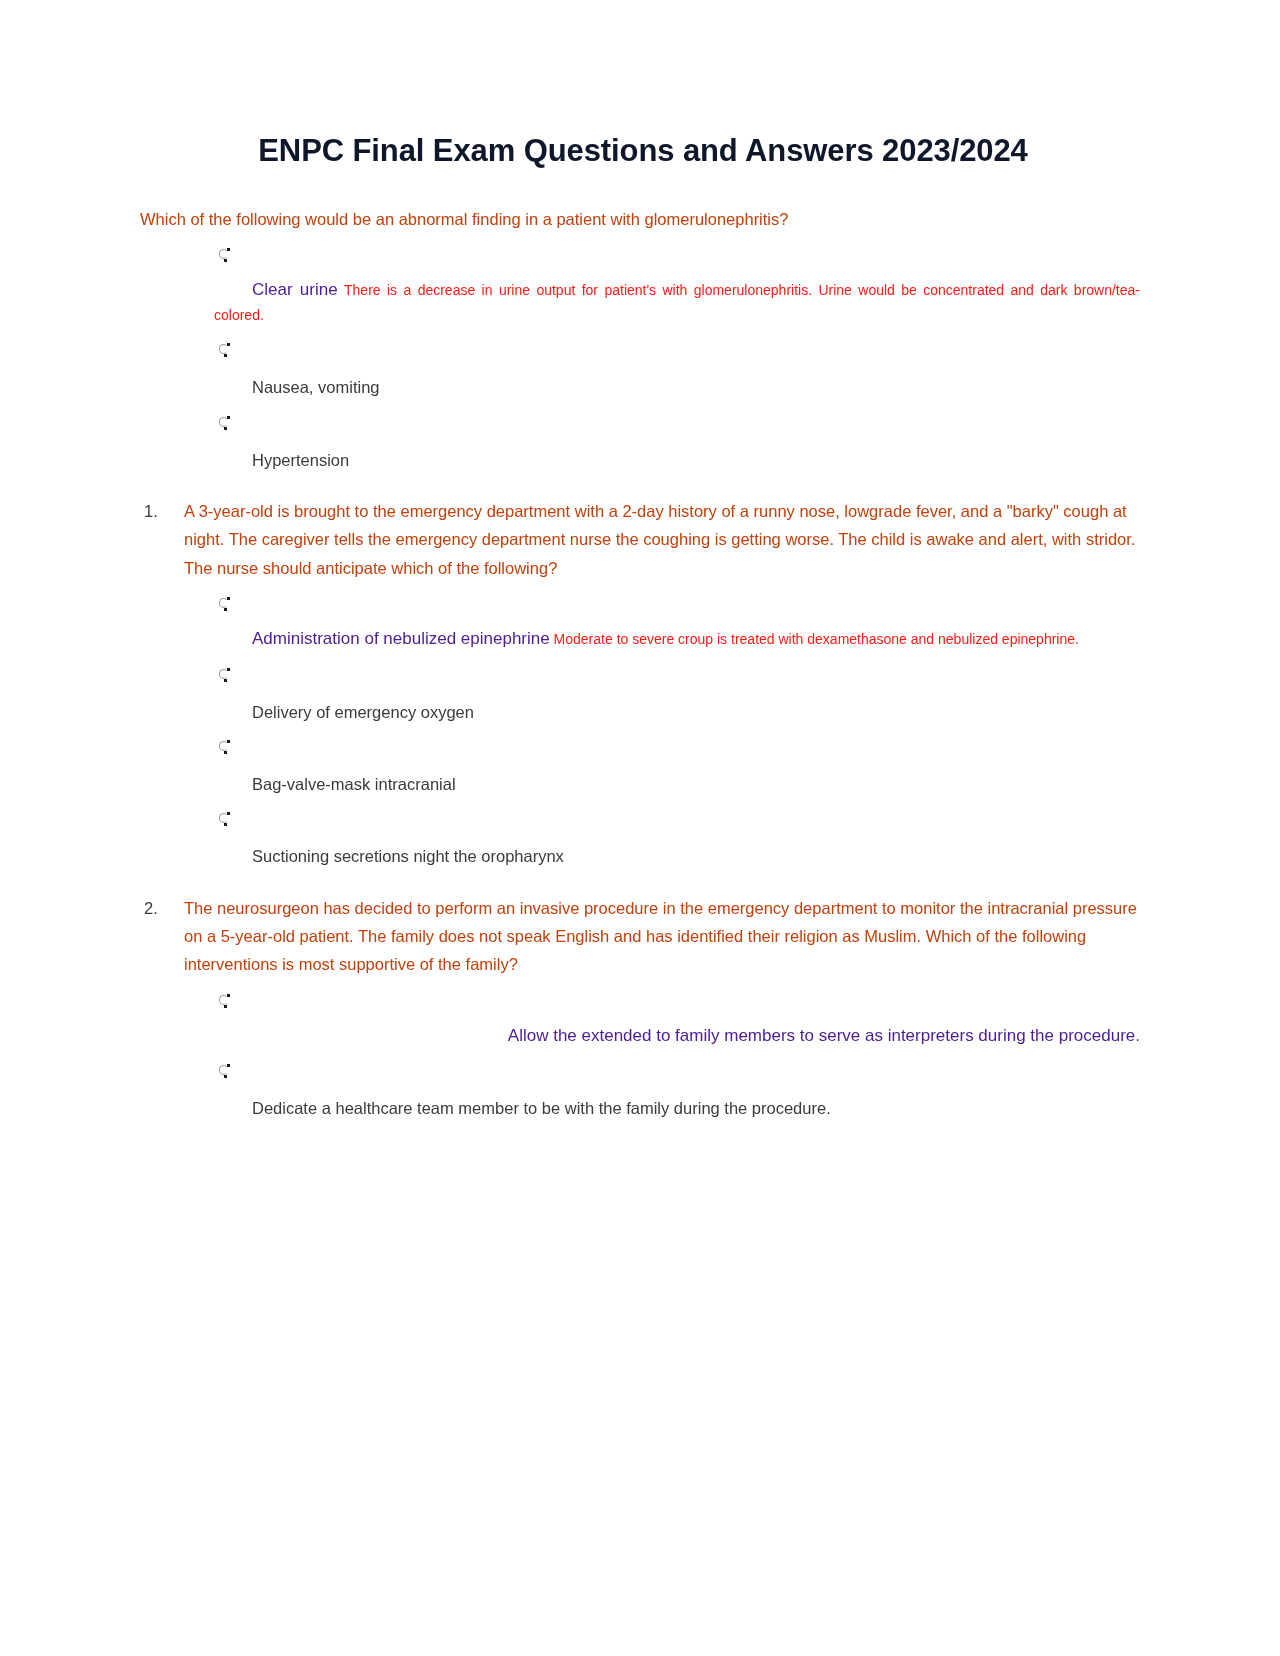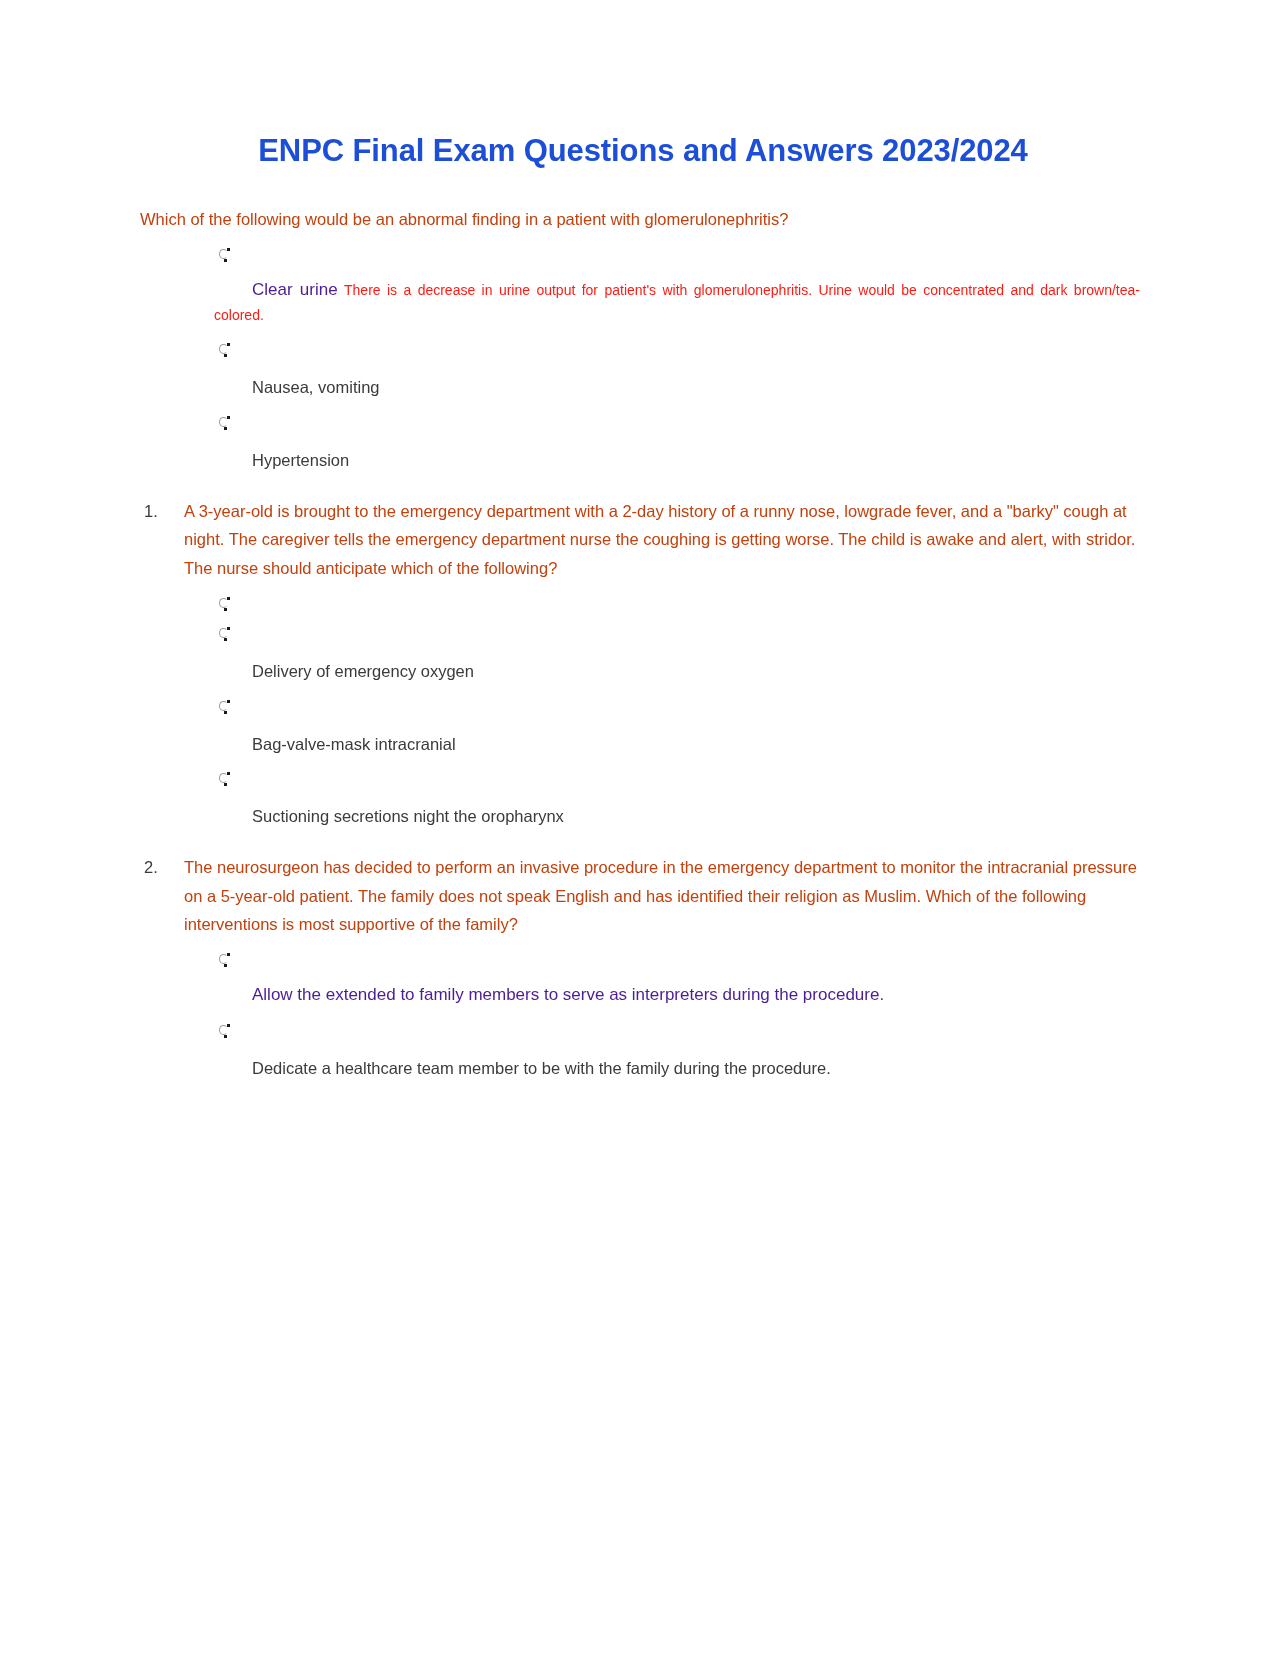--- a/index.html
+++ b/index.html
@@ -26,21 +26,21 @@
     position: absolute;
     left: 140px;
     top: 132px;
     width: 1000px;
   }
 
   .doc-title {
     font-family: "Liberation Sans", "DejaVu Sans", sans-serif;
     font-size: 31px;
     font-weight: bold;
-    color: #1d4ed8;
+    color: #0f172a;
     text-align: center;
     letter-spacing: -0.1px;
     line-height: 1.25;
     margin: 0 0 34px 0;
     padding-left: 6px;
   }
 
   .qtext {
     font-family: "Liberation Sans", "DejaVu Sans", sans-serif;
     font-size: 16.5px;
@@ -129,21 +129,21 @@
   }
 
   
   .answer-block {
     margin: 14px 0 0 0;
     padding-left: 74px;
     text-align: justify;
     text-justify: inter-word;
     line-height: 1.55;
   }
-  .answer-block.nojust { text-align: left; }
+  .answer-block.nojust { text-align: right; }
 
   .answer-main {
     font-family: "Liberation Sans", "DejaVu Sans", sans-serif;
     font-size: 17px;
     color: #4c1d95;
   }
   .answer-main.indent-lead {
     padding-left: 38px;
   }
   .answer-expl {
@@ -211,20 +211,23 @@
       </div>
     </div>
 
     <div class="options">
       <div class="option">
         <span class="radio-glyph">
           <span class="ring"></span>
             <span class="nub-tr"></span>
             <span class="nub-br"></span>
         </span>
+        <div class="answer-block">
+          <span class="answer-main indent-lead">Administration of nebulized epinephrine</span><span class="answer-expl">&nbsp;</span><span class="answer-expl">Moderate to severe croup is treated with dexamethasone and nebulized epinephrine.</span>
+        </div>
       </div>
 
       <div class="option">
         <span class="radio-glyph">
           <span class="ring"></span>
             <span class="nub-tr"></span>
             <span class="nub-br"></span>
         </span>
         <p class="option-text">Delivery of emergency oxygen</p>
       </div>

